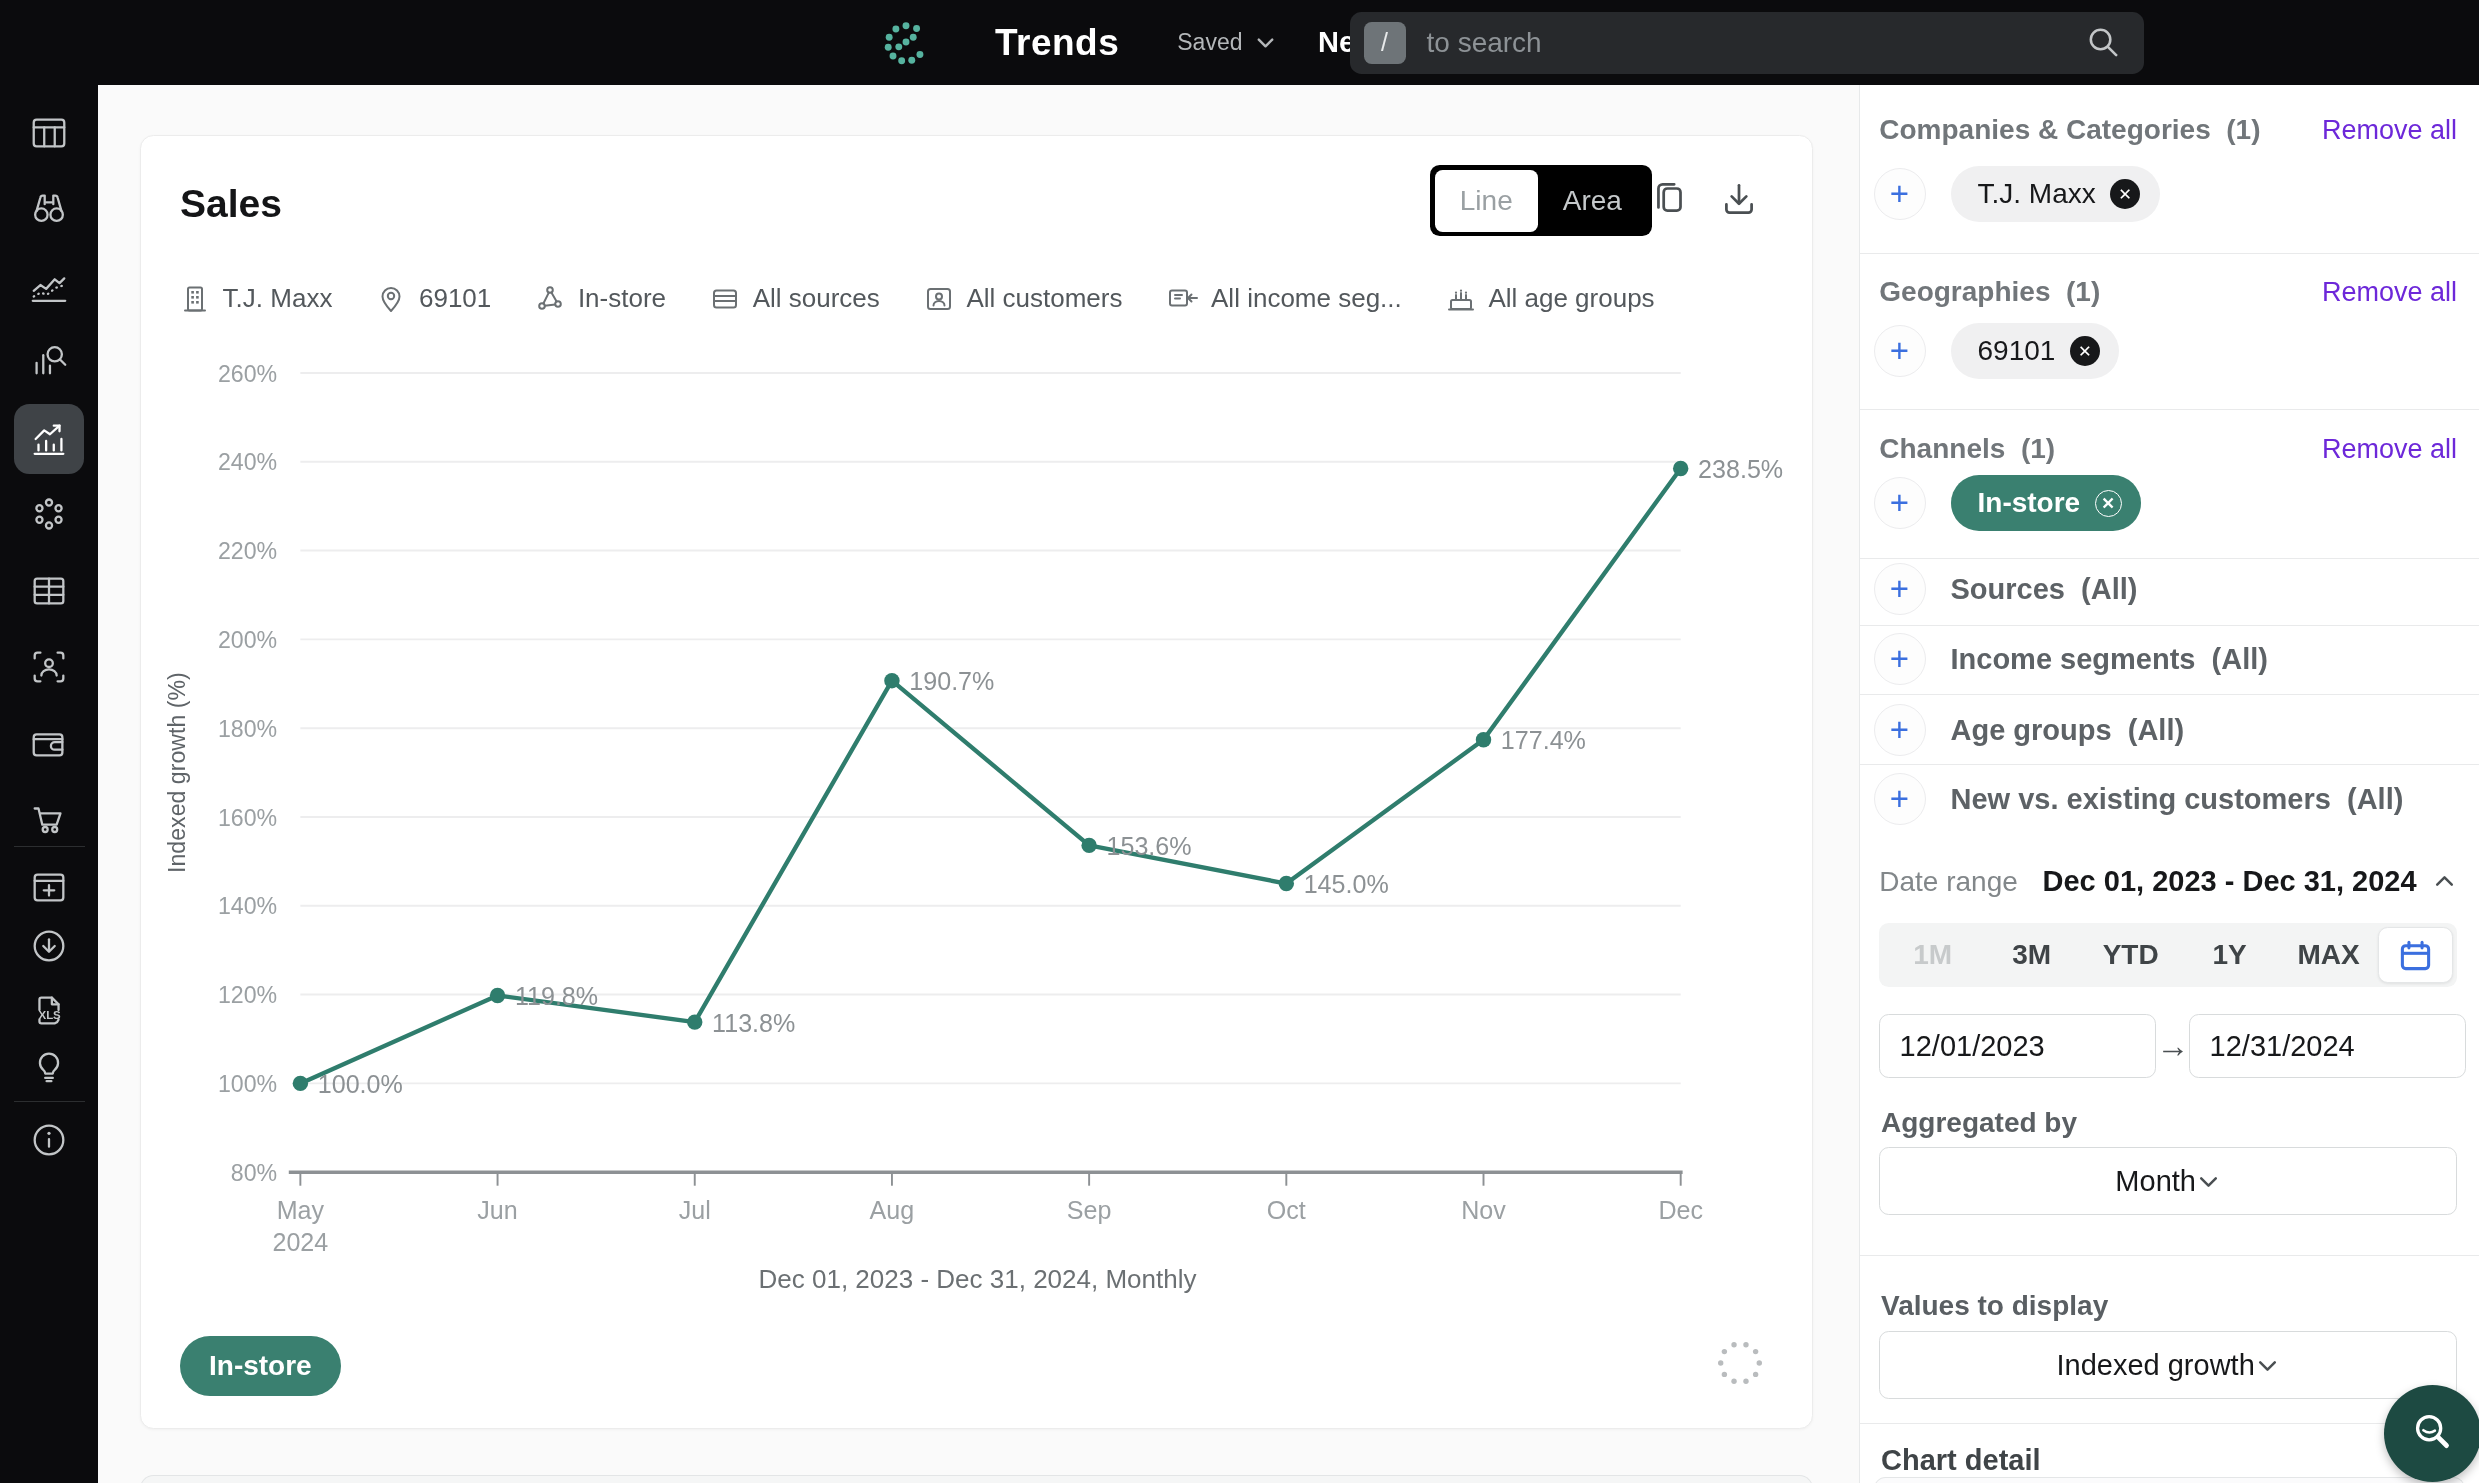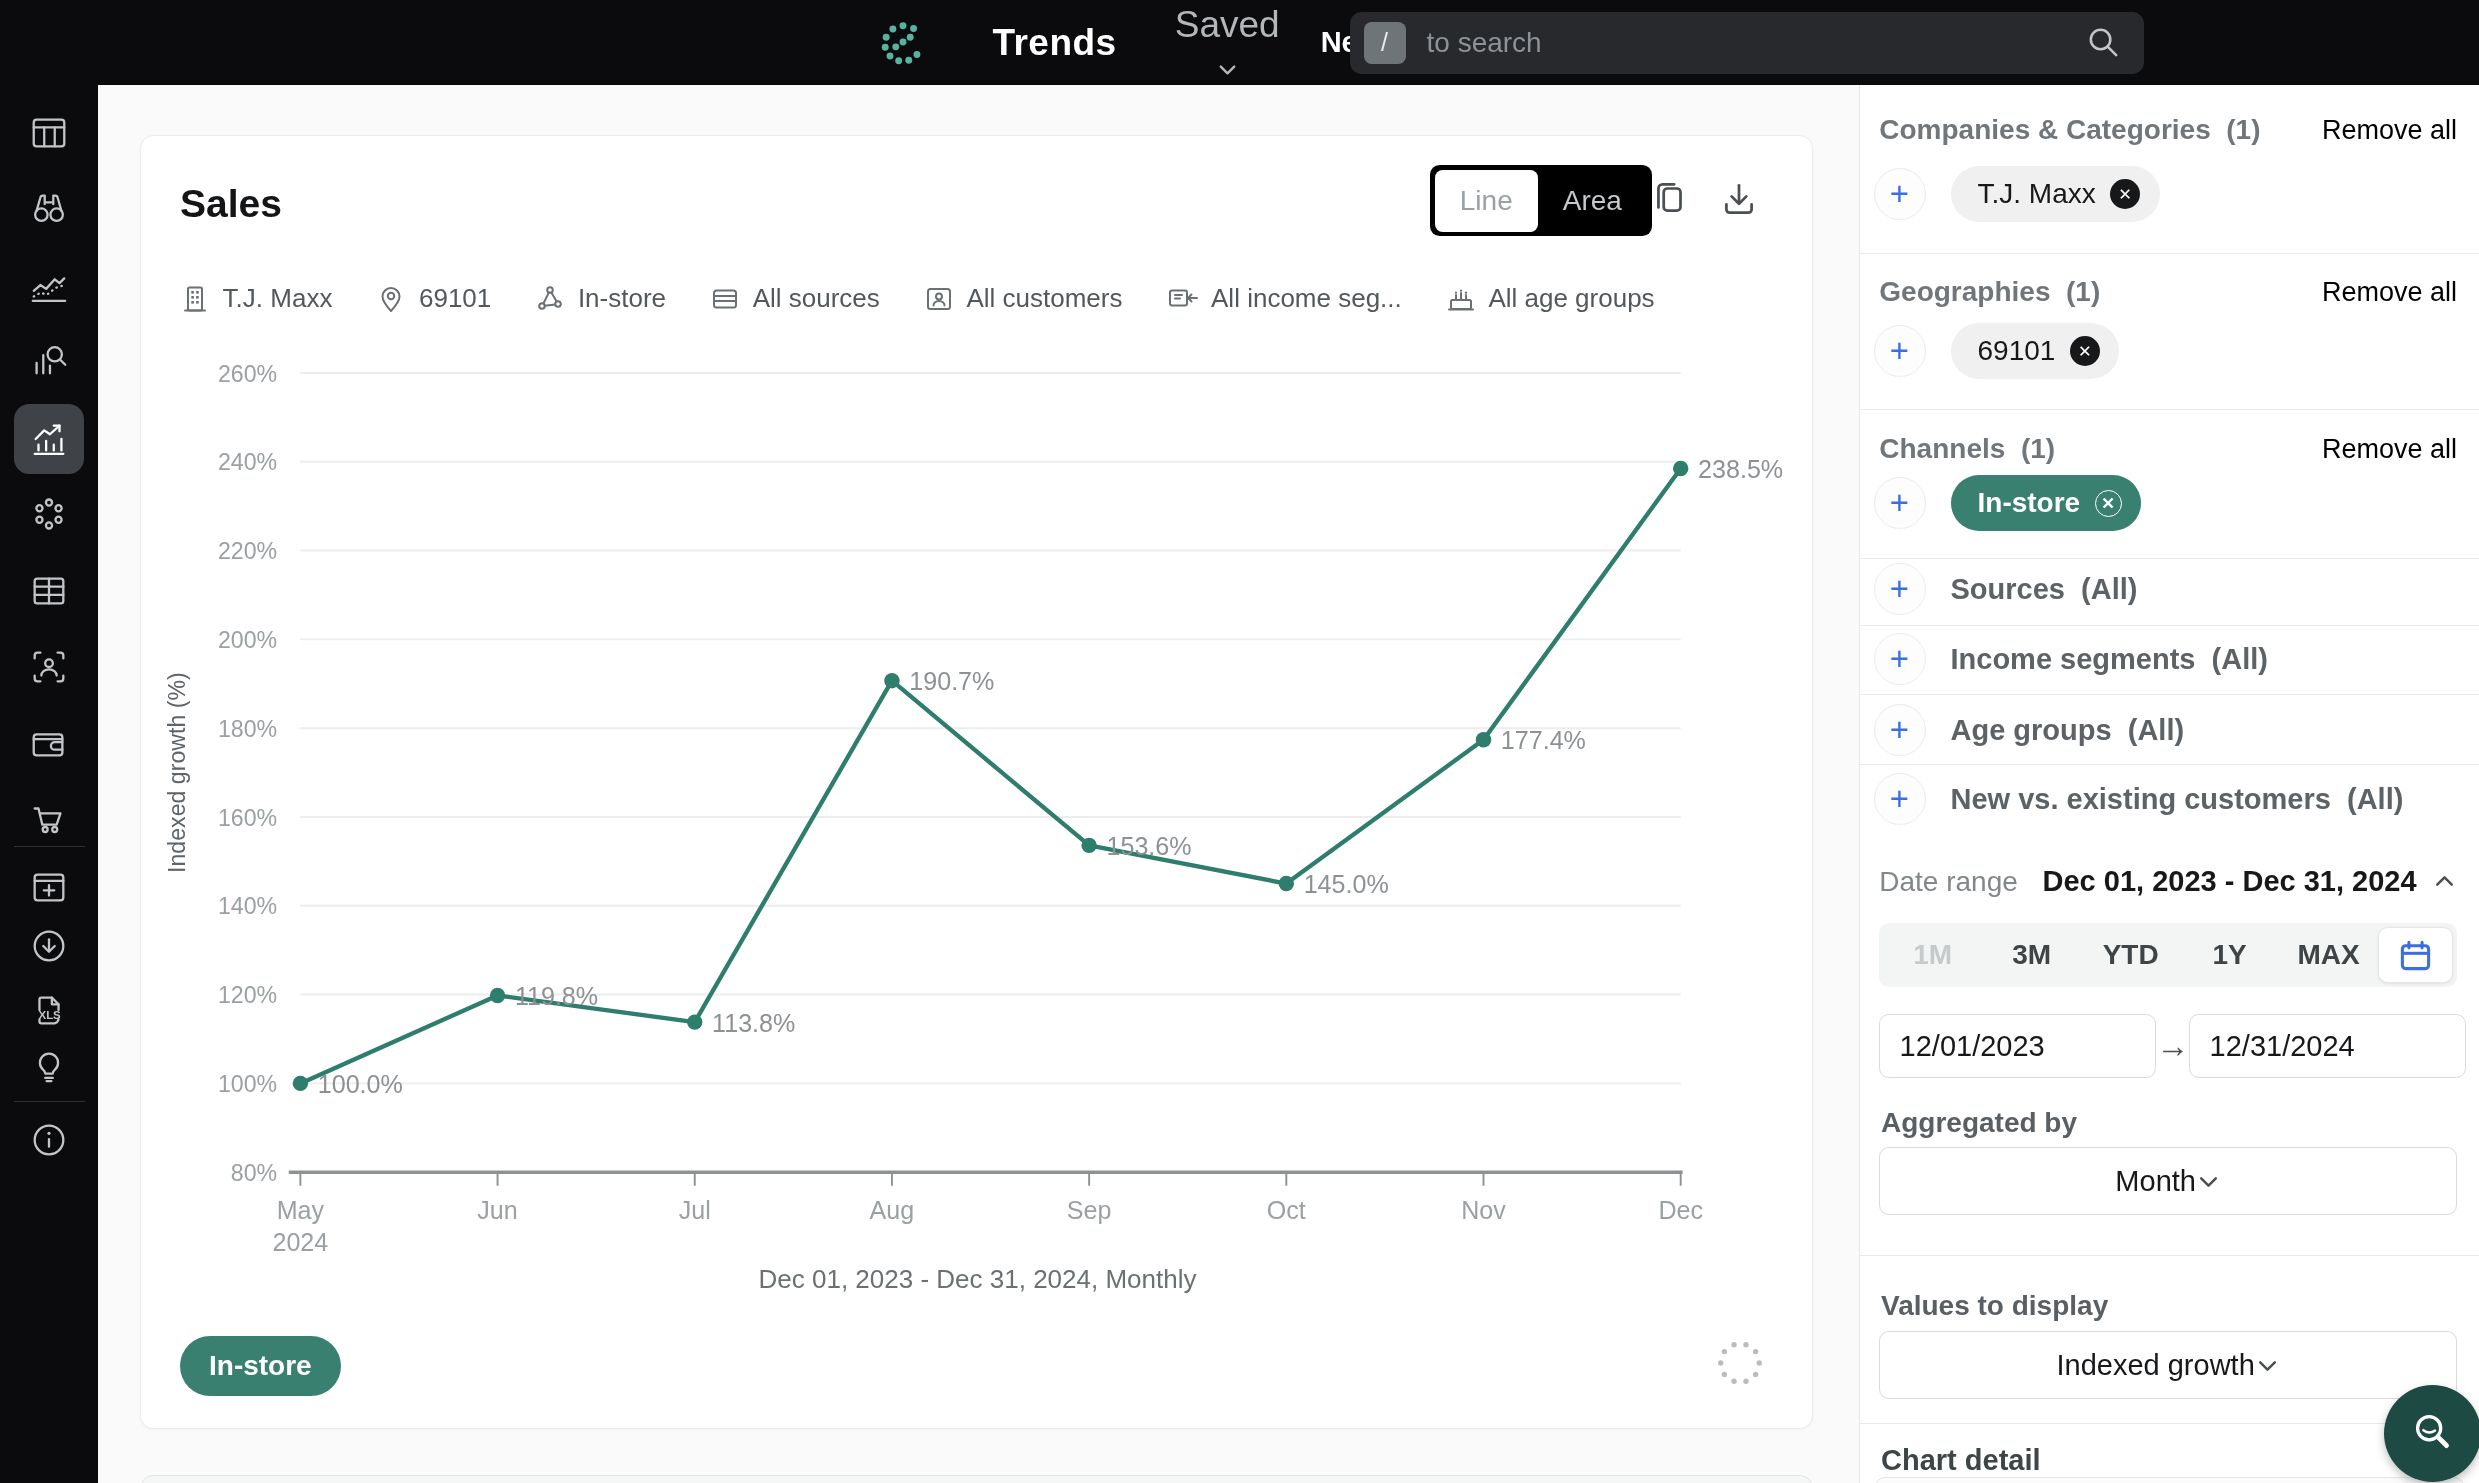--- a/index.html
+++ b/index.html
@@ -6,21 +6,21 @@
   html,body { width:2479px; height:1483px; overflow:hidden; background:#fafafa;
     font-family:"Liberation Sans", sans-serif; }
   #app { position:relative; width:2479px; height:1483px; }
 
   
   .topbar { position:absolute; left:0; top:0; width:2479px; height:85px; background:#0b0b0d;
     display:flex; align-items:center; z-index:5;justify-content:center; }
   .logo { margin-left:23px; width:50px; height:50px; flex:none; }
   .app-title { margin-left:64px; font-size:37px; font-weight:bold; color:#fff; letter-spacing:0.5px; }
   .saved-menu { margin-left:58px; display:flex; align-items:center; gap:11.6px; color:#b4b7b9;
-    font-size:37px; cursor:pointer;flex-direction:column; }
+    font-size:23px; cursor:pointer; }
   .new-link { margin-left:41px; color:#fff; font-size:29px; font-weight:600; cursor:pointer; }
   .save-btn { margin-left:41px; height:60px; padding:0 27px; border-radius:9.7px; background:#3f4347;
     display:flex; align-items:center; gap:15.4px; color:#fff; font-size:29px; font-weight:600; cursor:pointer; }
   .searchbox { position:absolute; left:1350px; top:11.6px; width:794px; height:62px; background:#27292c;
     border-radius:11.6px; display:flex; align-items:center; }
   .search-key { margin-left:13.5px; width:42px; height:42px; border-radius:7.7px; background:#6e7478;
     color:#e8eaeb; font-size:25px; display:flex; align-items:center; justify-content:center; }
   .search-ph { margin-left:21px; color:#8d9296; font-size:28px; flex:1; }
   .search-mag { margin-right:21px; }
 
@@ -56,21 +56,21 @@
     background:var(--teal,#3a8070); color:#fff; font-size:28px; font-weight:600; display:flex; align-items:center; }
   .card-spinner { position:absolute; left:1572px; top:1200px; width:54px; height:54px; }
   .next-card { position:absolute; left:42px; top:1390px; width:1673px; height:93px; background:#f5f6f6;
     border:1px solid #e3e5e6; border-bottom:none; border-radius:13.5px 13.5px 0 0; }
 
   
   .rightpanel { position:absolute; left:1859px; top:85px; width:621px; height:1398px; background:#fff;
     border-left:1px solid #e7e9ea; }
   .sec-title-row { position:absolute; left:19.3px; right:23px; display:flex; justify-content:space-between; align-items:center; }
   .sec-title { font-size:28px; font-weight:700; color:#71767a; }
-  .remove-all { font-size:27px; color:#000000; cursor:pointer; }
+  .remove-all { font-size:27px; color:#6d28d9; cursor:pointer; }
   .chip-row { position:absolute; left:13.5px; display:flex; align-items:center; gap:25px; }
   .plus-btn { width:52px; height:52px; border-radius:50%; border:1.4px solid #ececee; background:#fdfdfd;
     color:#3b6fdf; font-size:33px; font-weight:400; display:flex; align-items:center; justify-content:center; cursor:pointer; }
   .tag { height:56px; padding:0 19.3px 0 27px; border-radius:28px; background:#f0f0f1; display:flex;
     align-items:center; gap:14.5px; font-size:28px; color:#17181a; }
   .tag-x { width:30px; height:30px; border-radius:50%; background:#17181a; color:#fff; font-size:16.4px;
     display:flex; align-items:center; justify-content:center; cursor:pointer; }
   .tag.teal { background:var(--teal,#3a8070); color:#fff; font-weight:600; }
   .tag.teal .tag-x { background:transparent; border:1.9px solid #fff; width:27px; height:27px; }
   .hdiv { position:absolute; left:0; width:621px; height:1px; background:#e9eaeb; }

